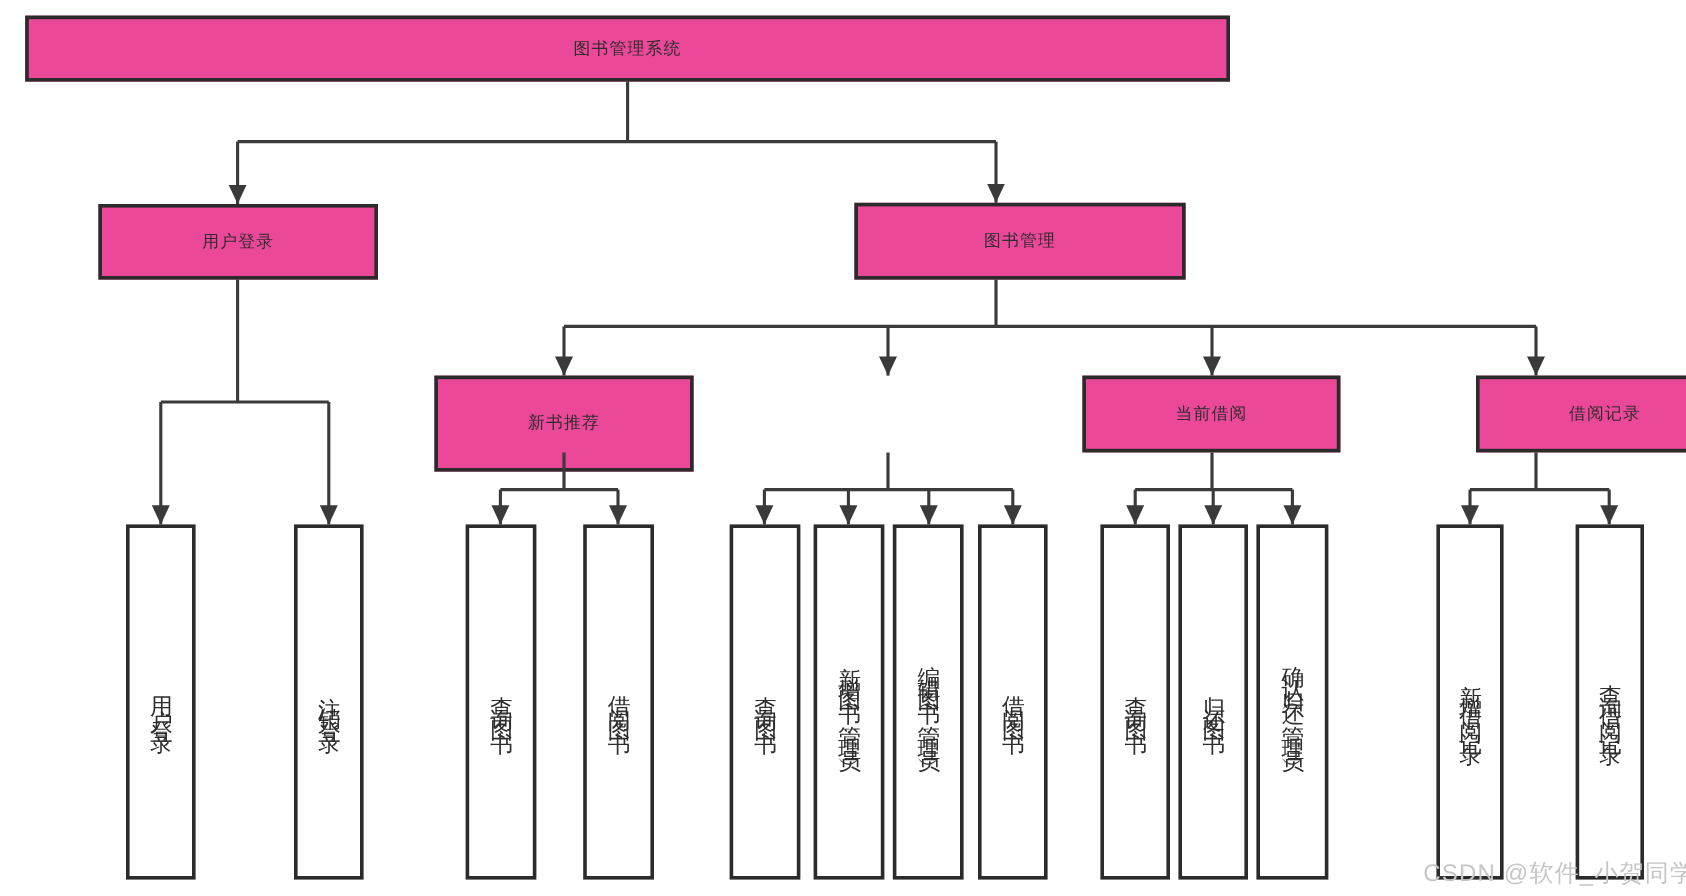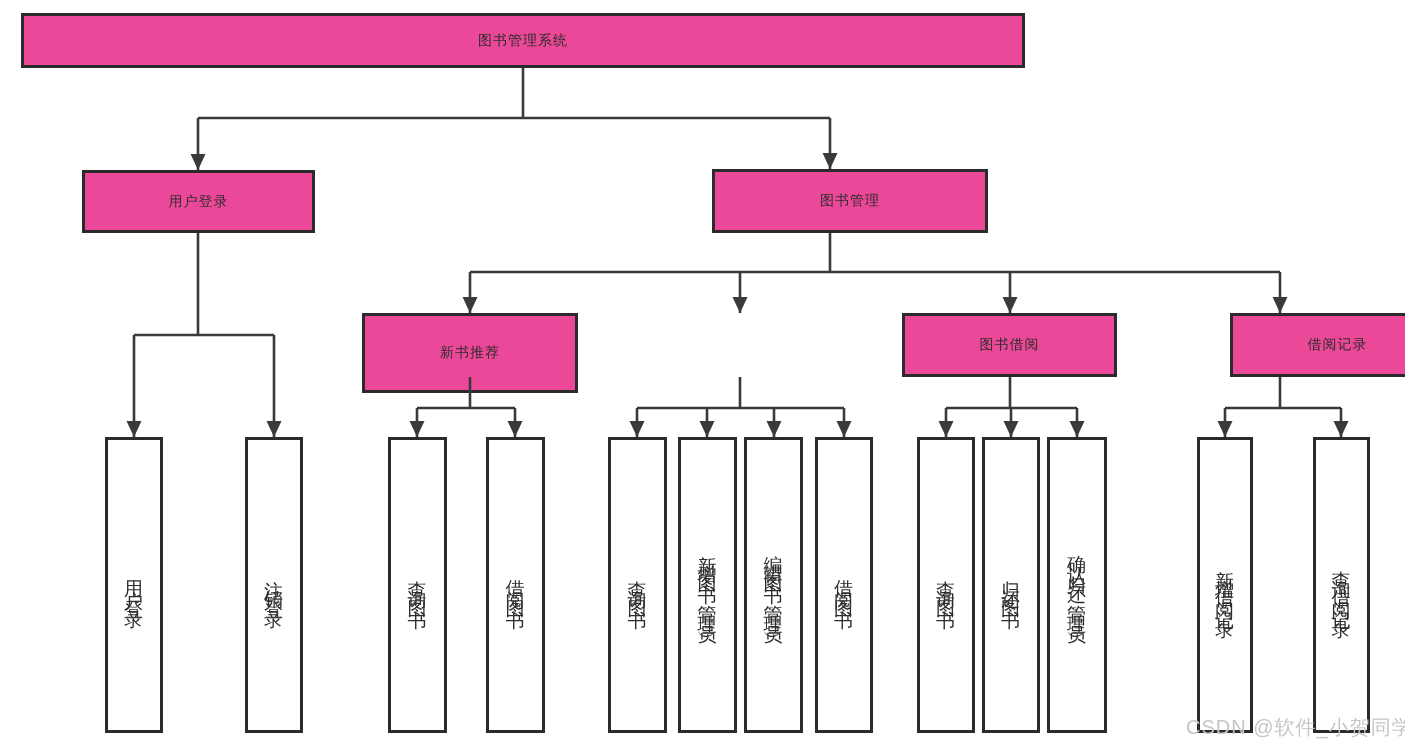--- a/index.html
+++ b/index.html
@@ -112,21 +112,21 @@
     <span>用户登录</span>
   </div>
   <div class="node" style="left:712px;top:169px;width:276px;height:64px">
     <span>图书管理</span>
   </div>
 
   <div class="node" style="left:362px;top:313px;width:216px;height:80px">
     <span>新书推荐</span>
   </div>
   <div class="node" style="left:902px;top:313px;width:215px;height:64px">
-    <span>图书借阅</span>
+    <span>当前借阅</span>
   </div>
   <div class="node" style="left:1230px;top:313px;width:215px;height:64px">
     <span>借阅记录</span>
   </div>
 
   <div class="leaf" style="left:105px;width:58px">
     <span class="vtext">用户登录</span>
   </div>
   <div class="leaf" style="left:245px;width:58px">
     <span class="vtext">注销登录</span>

